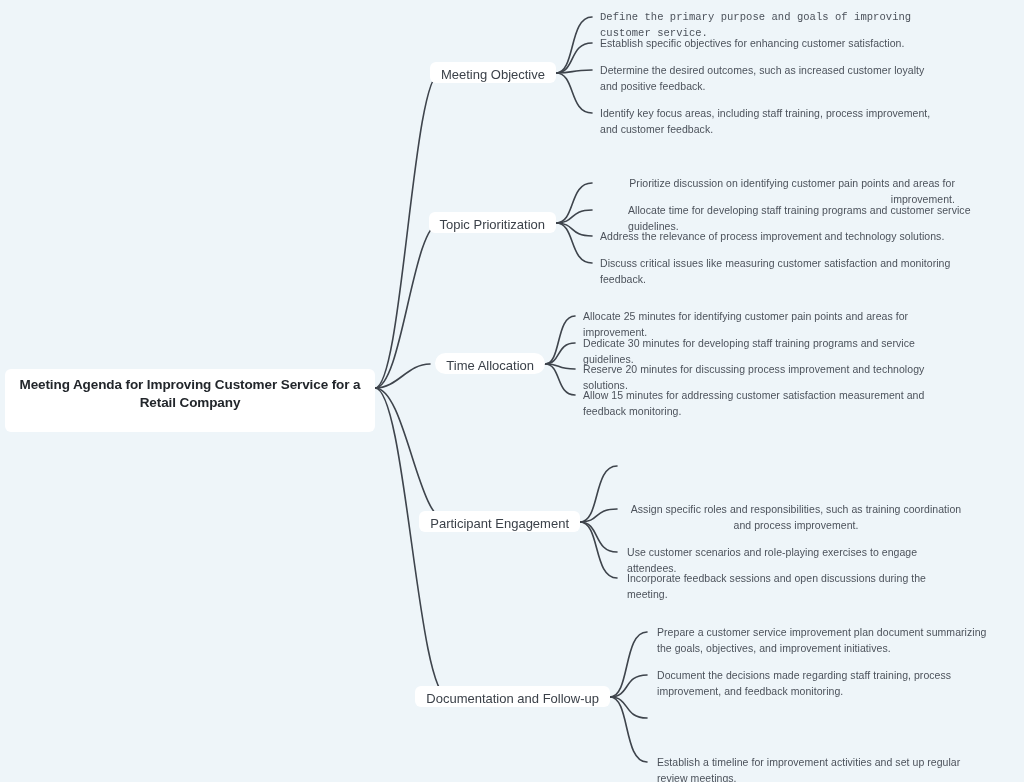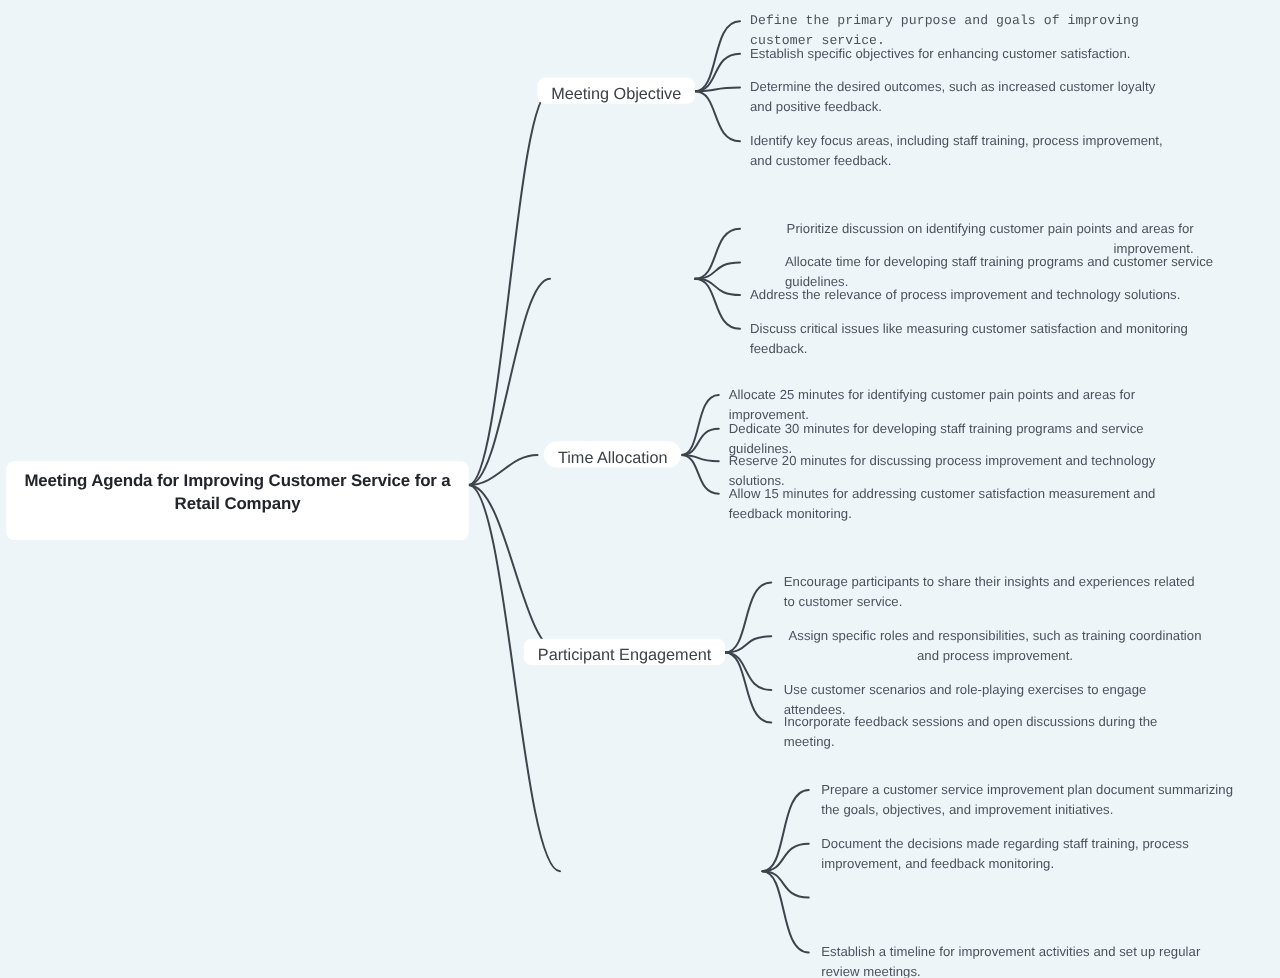--- a/index.html
+++ b/index.html
@@ -103,25 +103,31 @@
 
   <div class="node-layer">
 
     <div class="root-node">
       <span>Meeting Agenda for Improving Customer Service for a Retail Company</span>
     </div>
 
     <div class="branch-node" style="right:468px; top:62px;">
       <span>Meeting Objective</span>
     </div>
+    <div class="branch-node" style="right:468px; top:212px;">
+      <span>Topic Prioritization</span>
+    </div>
     <div class="branch-node" style="right:479px; top:353px;border-radius:11px;">
       <span>Time Allocation</span>
     </div>
     <div class="branch-node" style="right:444px; top:511px;">
       <span>Participant Engagement</span>
+    </div>
+    <div class="branch-node" style="right:414px; top:686px;">
+      <span>Documentation and Follow-up</span>
     </div>
 
     <div class="leaf-text" style="left:600px; top:10px; width:345px;font-family:Liberation Mono, monospace;">
       <span>Define the primary purpose and goals of improving customer service.</span></div>
     <div class="leaf-text" style="left:600px; top:36px; width:345px;">
       <span>Establish specific objectives for enhancing customer satisfaction.</span></div>
     <div class="leaf-text" style="left:600px; top:63px; width:335px;">
       <span>Determine the desired outcomes, such as increased customer loyalty and positive feedback.</span></div>
     <div class="leaf-text" style="left:600px; top:106px; width:348px;">
       <span>Identify key focus areas, including staff training, process improvement, and customer feedback.</span></div>
@@ -137,22 +143,20 @@
 
     <div class="leaf-text" style="left:583px; top:309px; width:355px;">
       <span>Allocate 25 minutes for identifying customer pain points and areas for improvement.</span></div>
     <div class="leaf-text" style="left:583px; top:336px; width:355px;">
       <span>Dedicate 30 minutes for developing staff training programs and service guidelines.</span></div>
     <div class="leaf-text" style="left:583px; top:362px; width:355px;">
       <span>Reserve 20 minutes for discussing process improvement and technology solutions.</span></div>
     <div class="leaf-text" style="left:583px; top:388px; width:342px;">
       <span>Allow 15 minutes for addressing customer satisfaction measurement and feedback monitoring.</span></div>
 
-    <div class="leaf-text" style="left:627px; top:459px; width:335px;">
-      <span>Encourage participants to share their insights and experiences related to customer service.</span></div>
     <div class="leaf-text" style="left:627px; top:502px; width:338px;text-align:center;">
       <span>Assign specific roles and responsibilities, such as training coordination and process improvement.</span></div>
     <div class="leaf-text" style="left:627px; top:545px; width:335px;">
       <span>Use customer scenarios and role-playing exercises to engage attendees.</span></div>
     <div class="leaf-text" style="left:627px; top:571px; width:335px;">
       <span>Incorporate feedback sessions and open discussions during the meeting.</span></div>
 
     <div class="leaf-text" style="left:657px; top:625px; width:330px;">
       <span>Prepare a customer service improvement plan document summarizing the goals, objectives, and improvement initiatives.</span></div>
     <div class="leaf-text" style="left:657px; top:668px; width:330px;">

